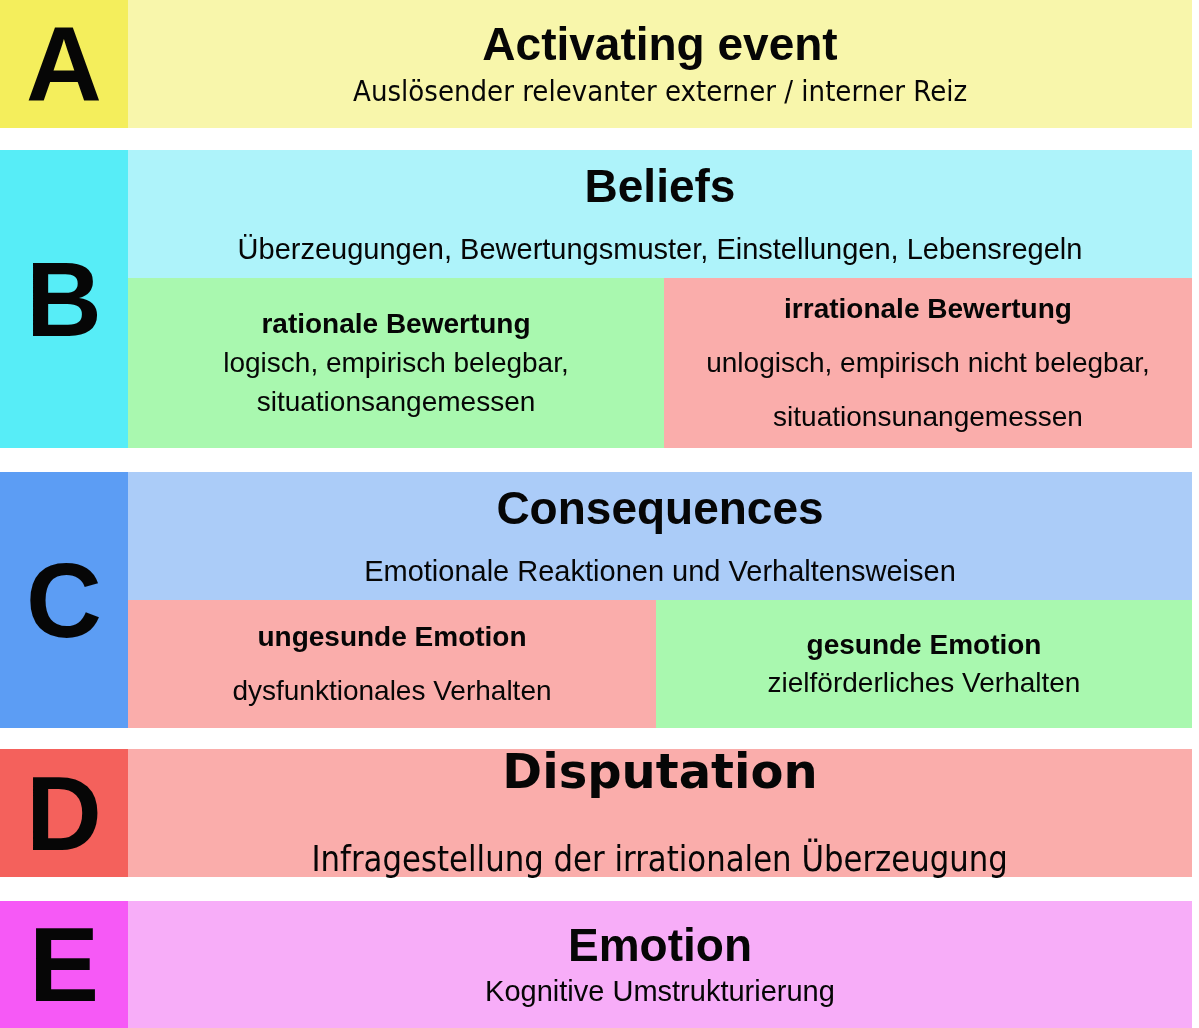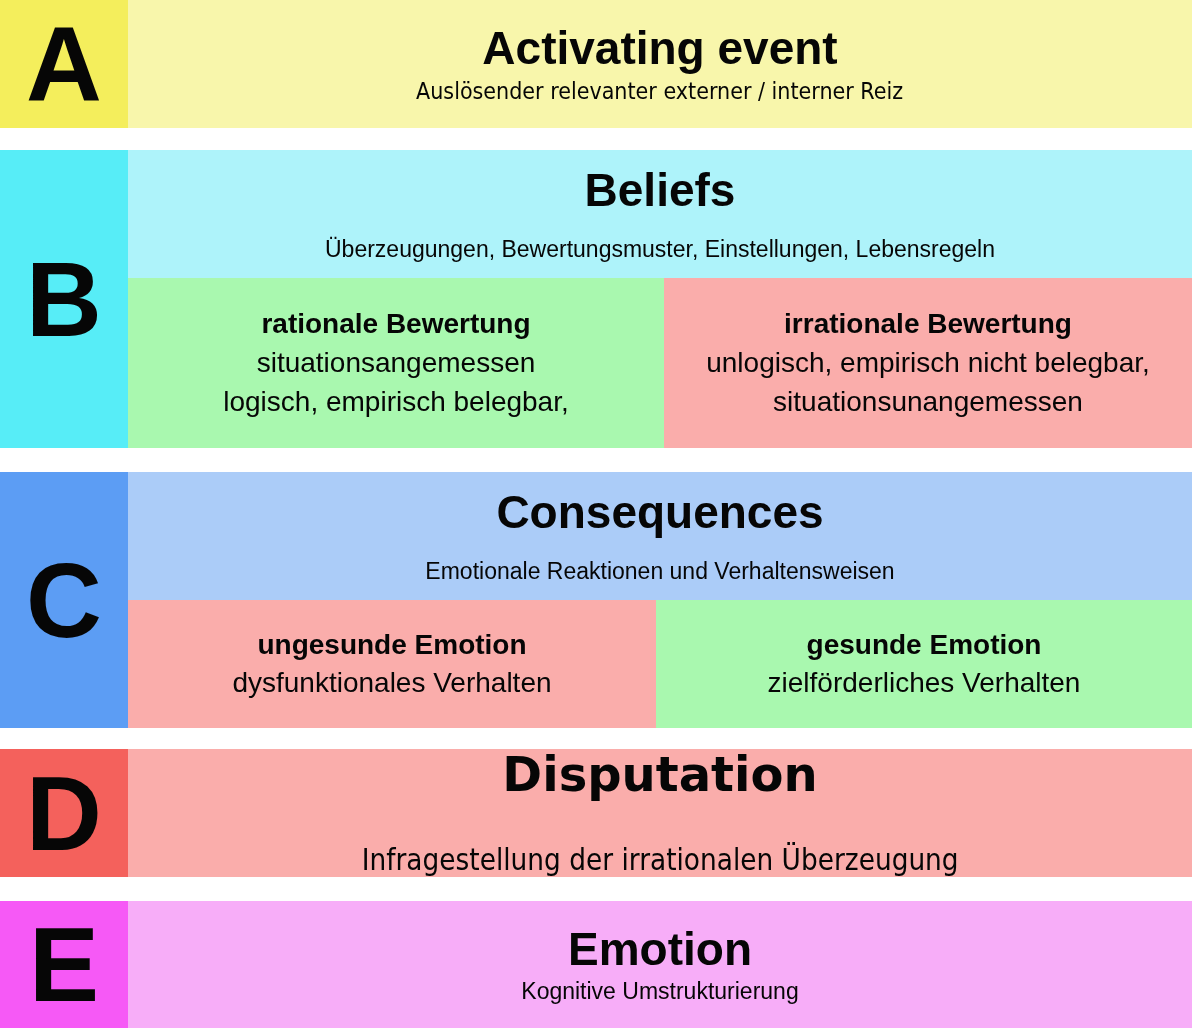--- a/index.html
+++ b/index.html
@@ -63,32 +63,32 @@
 
   .subrow { flex: 1 1 auto; display: flex; }
   .subbox {
     display: flex;
     flex-direction: column;
     align-items: center;
     justify-content: center;
     text-align: center;
   }
   .subbox.left  { flex: 0 0 536px; background: var(--green); }
-  .subbox.right { flex: 1 1 auto;  background: var(--pink); }
+  .subbox.right { flex: 1 1 auto;  background: var(--pink); gap: 15px; }
 
   .title    { font-weight: bold; font-size: 46px; line-height: 1.18; white-space: nowrap; }
-  .subtitle { font-size: 23px;  line-height: 1.35; white-space: nowrap; }
+  .subtitle { font-size: 29px;  line-height: 1.35; white-space: nowrap; }
   .sub-title { font-weight: bold; font-size: 28px; line-height: 1.35; white-space: nowrap; }
   .sub-line  { font-size: 28px; line-height: 1.4; white-space: nowrap; }
 
   .dejavu { font-family: "DejaVu Sans", sans-serif; }
   .cx90 { display: inline-block; transform: scaleX(0.90); transform-origin: 50% 50%; }
   .cx88 { display: inline-block; transform: scaleX(0.88); transform-origin: 50% 50%; }
   #row-d .title { font-size: 48px; }
-  #row-d .subtitle { font-size: 30px; }
+  #row-d .subtitle { font-size: 35px; }
 </style>
 </head>
 <body>
 
 <div class="canvas">
 
   <section class="row" id="row-a">
     <div class="letter-col">
       <span>A</span>
     </div>
@@ -105,22 +105,22 @@
       <span>B</span>
     </div>
     <div class="main">
       <div class="band header-band">
         <div class="title">Beliefs</div>
         <div class="subtitle">Überzeugungen, Bewertungsmuster, Einstellungen, Lebensregeln</div>
       </div>
       <div class="subrow">
         <div class="subbox left">
           <div class="sub-title">rationale Bewertung</div>
+          <div class="sub-line">logisch, empirisch belegbar,</div>
           <div class="sub-line">situationsangemessen</div>
-          <div class="sub-line">logisch, empirisch belegbar,</div>
         </div>
         <div class="subbox right">
           <div class="sub-title">irrationale Bewertung</div>
           <div class="sub-line">unlogisch, empirisch nicht belegbar,</div>
           <div class="sub-line">situationsunangemessen</div>
         </div>
       </div>
     </div>
   </section>
 

